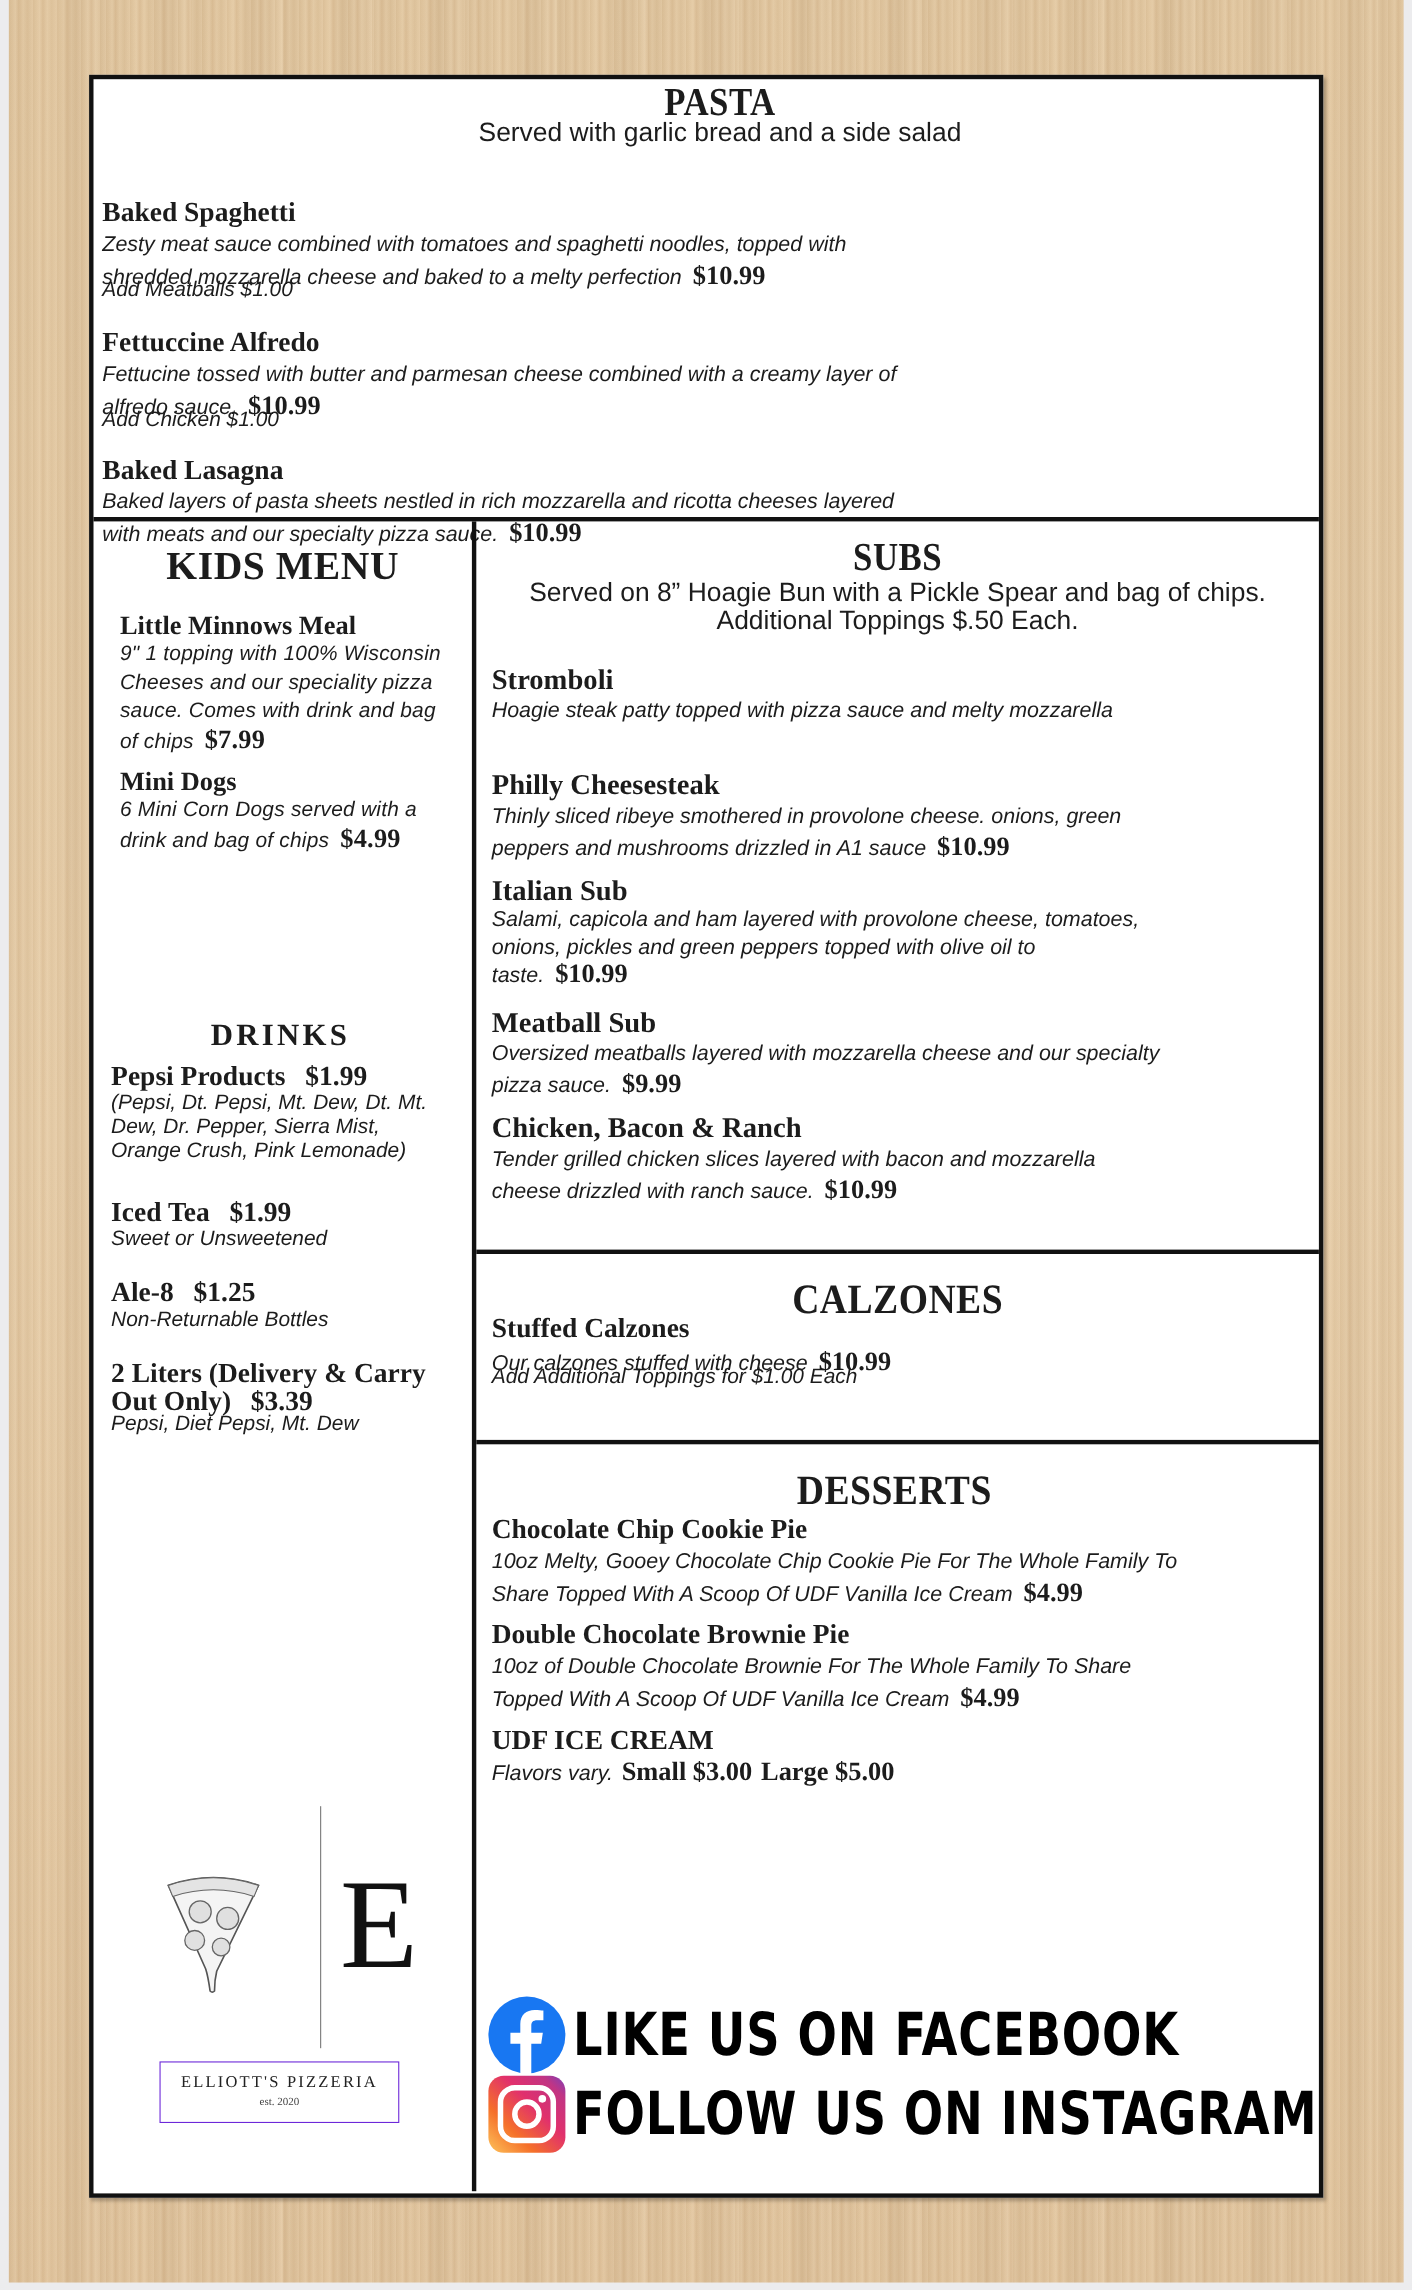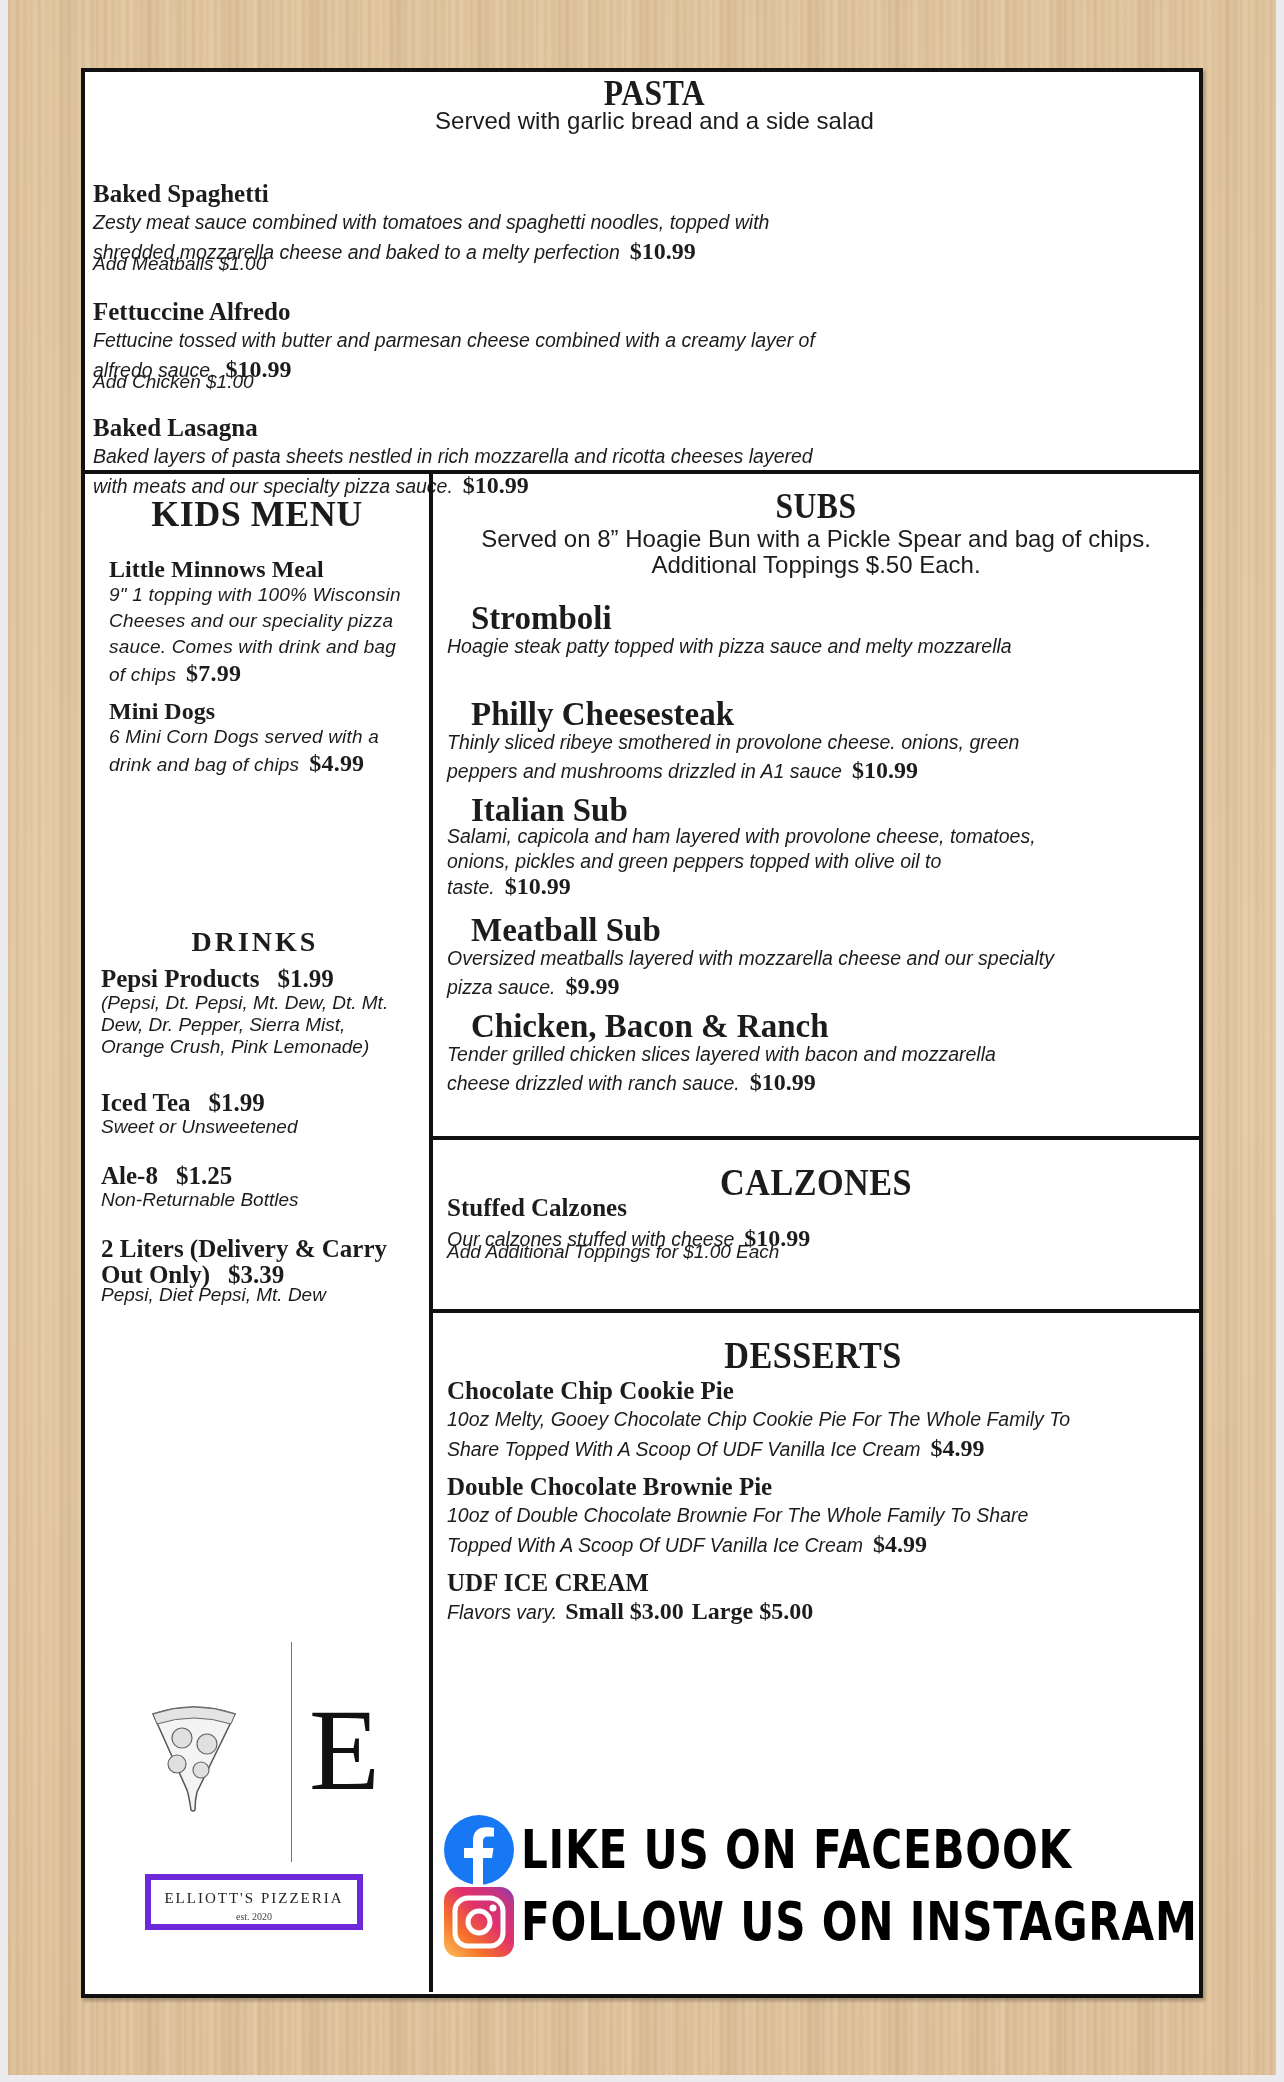--- a/index.html
+++ b/index.html
@@ -62,30 +62,30 @@
   .drink { position: absolute; left: 16px; width: 320px; }
   .drink .item-name { font-size: 25px; line-height: 26px; }
   .drink .item-name .dp { margin-left: 18px; }
   .drink .desc { font-size: 19px; line-height: 22px; }
 
   
   .logo { position: absolute; left: 40px; top: 1570px; width: 270px; height: 300px; }
   .logo-vline { position: absolute; left: 166px; top: 0; width: 1px; height: 220px; background: #777; }
   .logo-slice { position: absolute; left: 24px; top: 58px; width: 90px; height: 115px; }
   .logo-e { position: absolute; left: 184px; top: 58px; font-family: "Liberation Serif", "DejaVu Serif", serif; font-size: 116px; line-height: 100px; color: #111; }
-  .logo-box { position: absolute; left: 20px; top: 232px; width: 218px; height: 56px; border: 6px solid #6d28d9; text-align: center; }
+  .logo-box { position: absolute; left: 20px; top: 232px; width: 218px; height: 56px; border: 1px solid #6d28d9; text-align: center; }
   .logo-name { font-family: "Liberation Serif", "DejaVu Serif", serif; font-size: 15px; letter-spacing: 2px; color: #222; margin-top: 10px; }
   .logo-est { font-family: "Liberation Serif", "DejaVu Serif", serif; font-size: 10px; color: #444; margin-top: 4px; }
 
   
   .subs { position: absolute; left: 348px; top: 402px; width: 766px; height: 662px; }
   .subs .sec-title { font-size: 36px; line-height: 40px; margin-top: 12px; transform: scaleX(0.88); }
   .subs .sec-sub { text-align: center; font-size: 24px; line-height: 26px; }
   .sub-item { position: absolute; left: 14px; width: 740px; }
-  .sub-item .item-name { font-size: 33px; line-height: 28px; margin-left: 24px; }
+  .sub-item .item-name { font-size: 26px; line-height: 28px; }
   .sub-item .desc { font-size: 19.5px; line-height: 28px; }
   .sub-item .desc.tight { line-height: 25px; }
 
   
   .calz { position: absolute; left: 348px; top: 1068px; width: 766px; height: 169px; }
   .calz .sec-title { font-size: 38px; line-height: 40px; margin-top: 22px; transform: scaleX(0.9); }
   .calz-item { position: absolute; left: 14px; top: 54px; width: 700px; }
   .calz-item .desc { font-size: 19.5px; line-height: 24px; }
 
   

